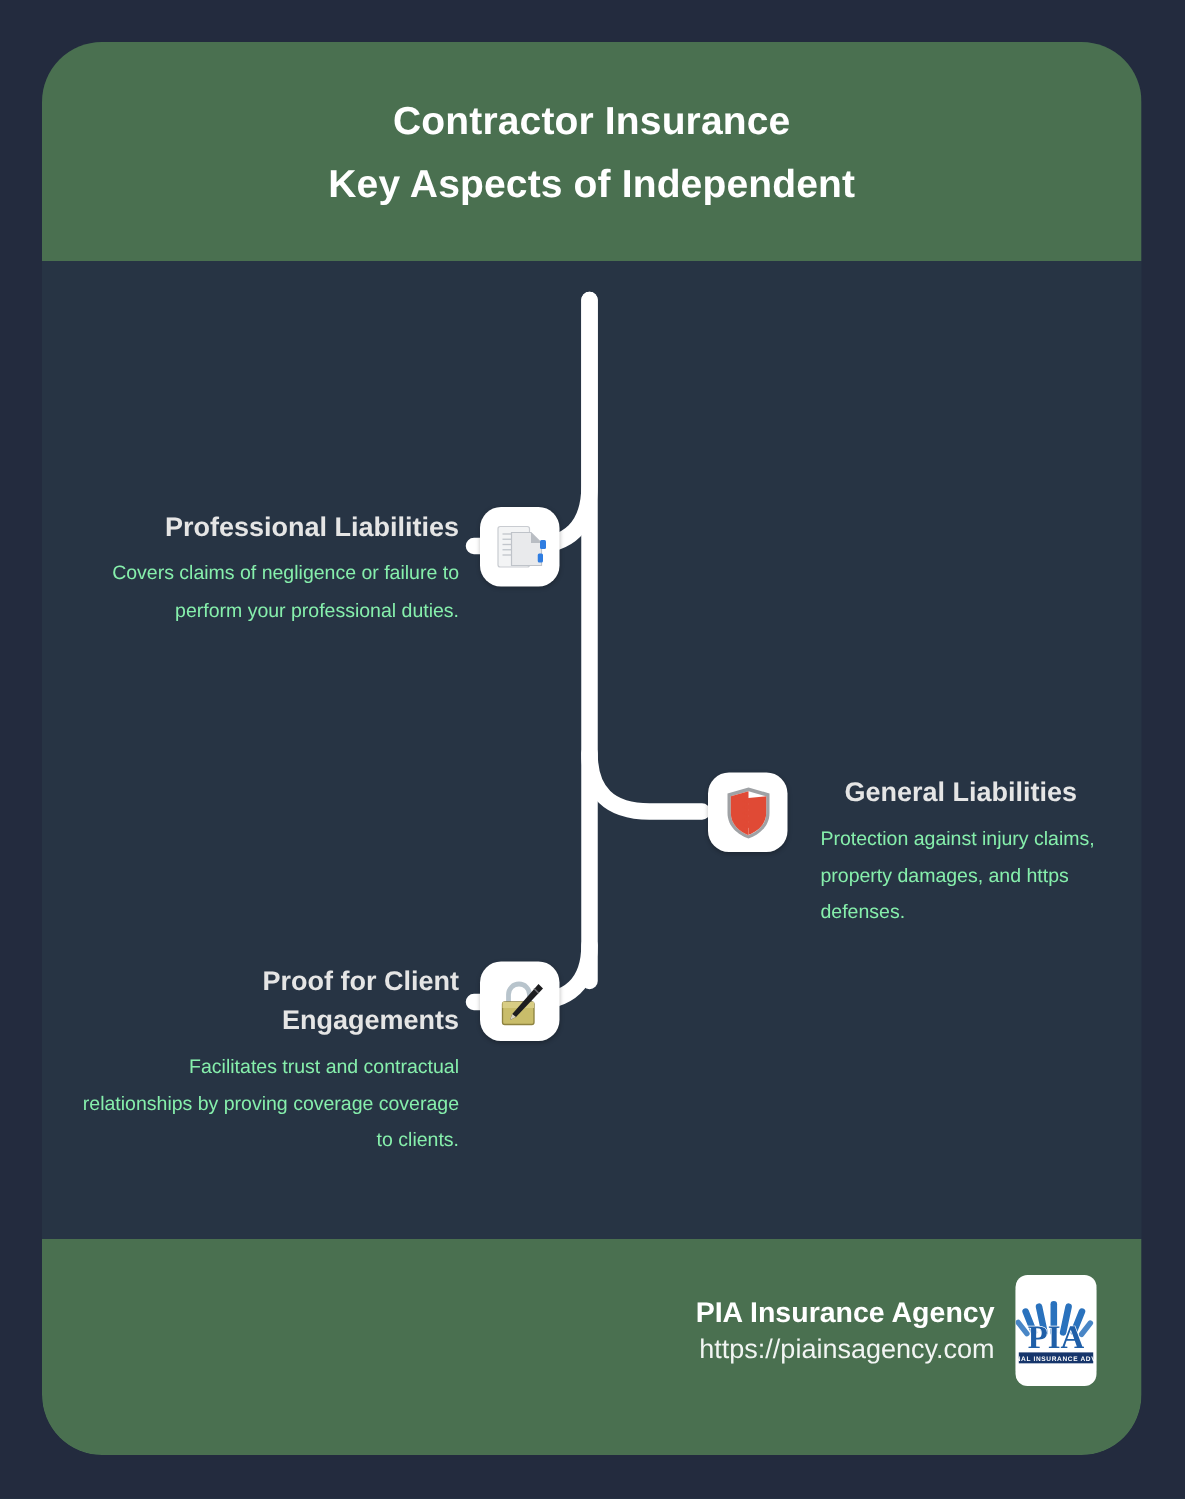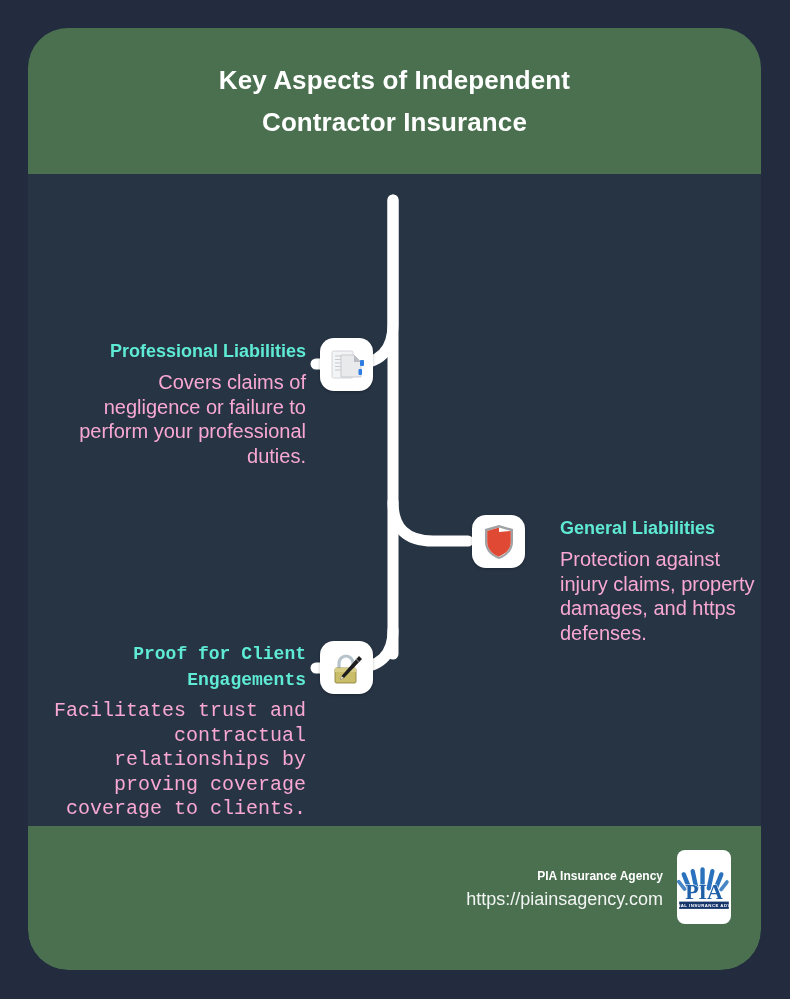--- a/index.html
+++ b/index.html
@@ -77,58 +77,57 @@
 
   .item-text-left {
     text-align: right;
     padding-right: 14px;
   }
   .item-text-right {
     text-align: left;
     padding-left: 22px;
   }
   .item-title {
-    color: #5eead4;
+    color: #e5e5e5;
     font-size: 18px;
     font-weight: bold;
     line-height: 26px;
+    margin-left: 16px;
   }
   .item-desc {
-    color: #f9a8d4;
-    font-size: 20px;
+    color: #86efac;
+    font-size: 13px;
     line-height: 24.5px;
     margin-top: 6px;
     font-weight: normal;
   }
 
   
   #item-professional-liabilities {
     left: 32px;
     top: 310px;
     width: 313px;
     justify-content: flex-end;
   }
   #item-professional-liabilities .item-text-left { width: 250px; }
 
   
   #item-general-liabilities {
     left: 444px;
     top: 487px;
     width: 290px;
-    gap: 13px;
   }
   #item-general-liabilities .item-text-right { width: 235px; }
 
   
   #item-proof-client-engagements {
     left: 22px;
     top: 613px;
     width: 323px;
     justify-content: flex-end;
-    font-family: Liberation Mono, monospace;
   }
   #item-proof-client-engagements .item-text-left { width: 256px; }
 
   
   #footer-band {
     position: absolute;
     left: 0;
     bottom: 0;
     width: 733px;
     height: 144px;
@@ -142,21 +141,21 @@
     top: 24px;
     display: flex;
     align-items: center;
   }
   #footer-text {
     text-align: right;
     padding-right: 14px;
   }
   #footer-brand {
     color: #ffffff;
-    font-size: 12px;
+    font-size: 19px;
     font-weight: bold;
     line-height: 24px;
   }
   #footer-url {
     color: #f2f5f3;
     font-size: 18px;
     line-height: 23px;
   }
   #footer-logo {
     width: 54px;
@@ -170,22 +169,22 @@
     overflow: hidden;
   }
 </style>
 </head>
 <body>
 
 <div id="infographic-card">
 
   <div id="header-band">
     <div id="header-title">
+      <div>Contractor Insurance</div>
       <div>Key Aspects of Independent</div>
-      <div>Contractor Insurance</div>
     </div>
   </div>
 
   <svg id="connector-svg" viewBox="0 0 733 680" width="733" height="680" fill="none">
 
     <path d="M365,26 L365,150 Q365,190 325,190 L288,190" stroke="#ffffff" stroke-width="11" stroke-linecap="round" fill="none"></path>
     <path d="M365,26 L365,480" stroke="#ffffff" stroke-width="11" stroke-linecap="round" fill="none"></path>
     <path d="M365,328 Q365,367 405,367 L440,367" stroke="#ffffff" stroke-width="11" stroke-linecap="round" fill="none"></path>
     <path d="M365,456 Q365,494 325,494 L288,494" stroke="#ffffff" stroke-width="11" stroke-linecap="round" fill="none"></path>
   </svg>

